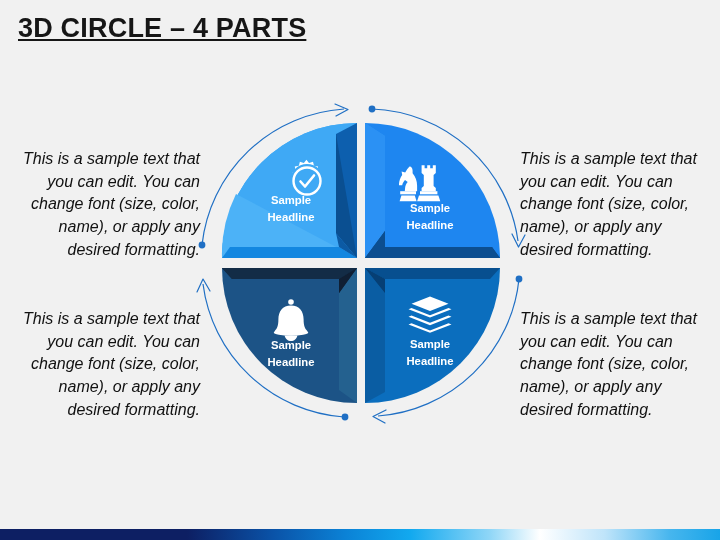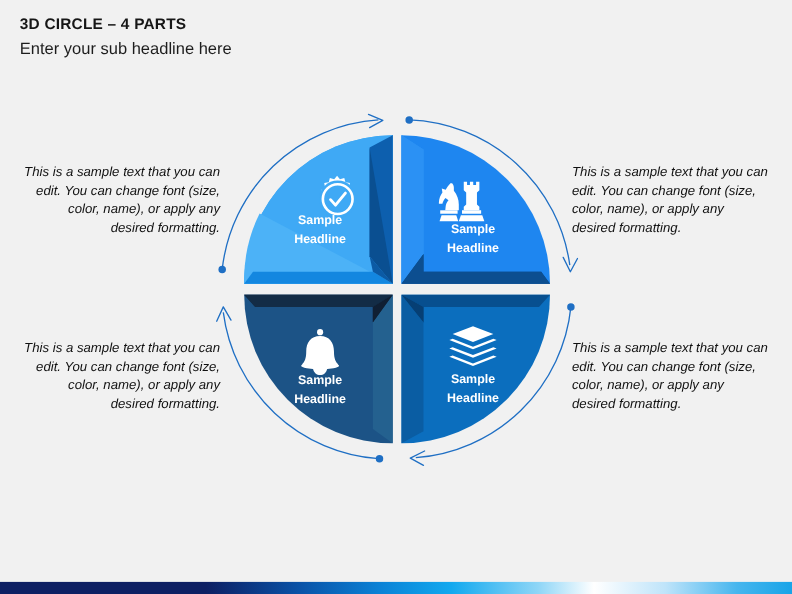--- a/index.html
+++ b/index.html
@@ -9,33 +9,33 @@
     background:#f1f1f1;
     font-family:"Liberation Sans", sans-serif;
     overflow:hidden;
     position:relative;
   }
   .slide{position:absolute;inset:0;background:#f1f1f1;}
 
   
   .header{position:absolute;left:18px;top:14px;}
   .title{
-    font-size:14px;font-weight:bold;color:#161616;
-    letter-spacing:.2px;line-height:1.05;margin:0;white-space:nowrap;
+    font-size:27px;font-weight:bold;color:#161616;
+    letter-spacing:.2px;line-height:1.05;margin:0;white-space:nowrap;text-decoration:underline;
   }
   .subtitle{
     font-size:15px;color:#1d1d1d;margin:8px 0 0 0;line-height:1.05;
     white-space:nowrap;font-weight:400;
   }
 
   
   .caption{
     position:absolute;
     font-style:italic;
-    font-size:12px;
+    font-size:16px;
     line-height:1.42;
     color:#111;
     width:180px;
   }
   .cap-tl{left:20px;top:148px;text-align:right;}
   .cap-bl{left:20px;top:308px;text-align:right;}
   .cap-tr{left:520px;top:148px;text-align:left;}
   .cap-br{left:520px;top:308px;text-align:left;}
 
   
@@ -64,21 +64,20 @@
       #18a4e8 100%);
   }
 </style>
 </head>
 <body>
 
 <div class="slide">
 
   <div class="header">
     <h1 class="title">3D CIRCLE – 4 PARTS</h1>
-    <p class="subtitle">Enter your sub headline here</p>
   </div>
 
   <div class="caption cap-tl">This is a sample text that you can edit. You can change font (size, color, name), or apply any desired formatting.</div>
   <div class="caption cap-bl">This is a sample text that you can edit. You can change font (size, color, name), or apply any desired formatting.</div>
   <div class="caption cap-tr">This is a sample text that you can edit. You can change font (size, color, name), or apply any desired formatting.</div>
   <div class="caption cap-br">This is a sample text that you can edit. You can change font (size, color, name), or apply any desired formatting.</div>
 
   <div class="diagram">
     <svg width="330" height="334" viewBox="0 0 330 334" xmlns="http://www.w3.org/2000/svg">
 

